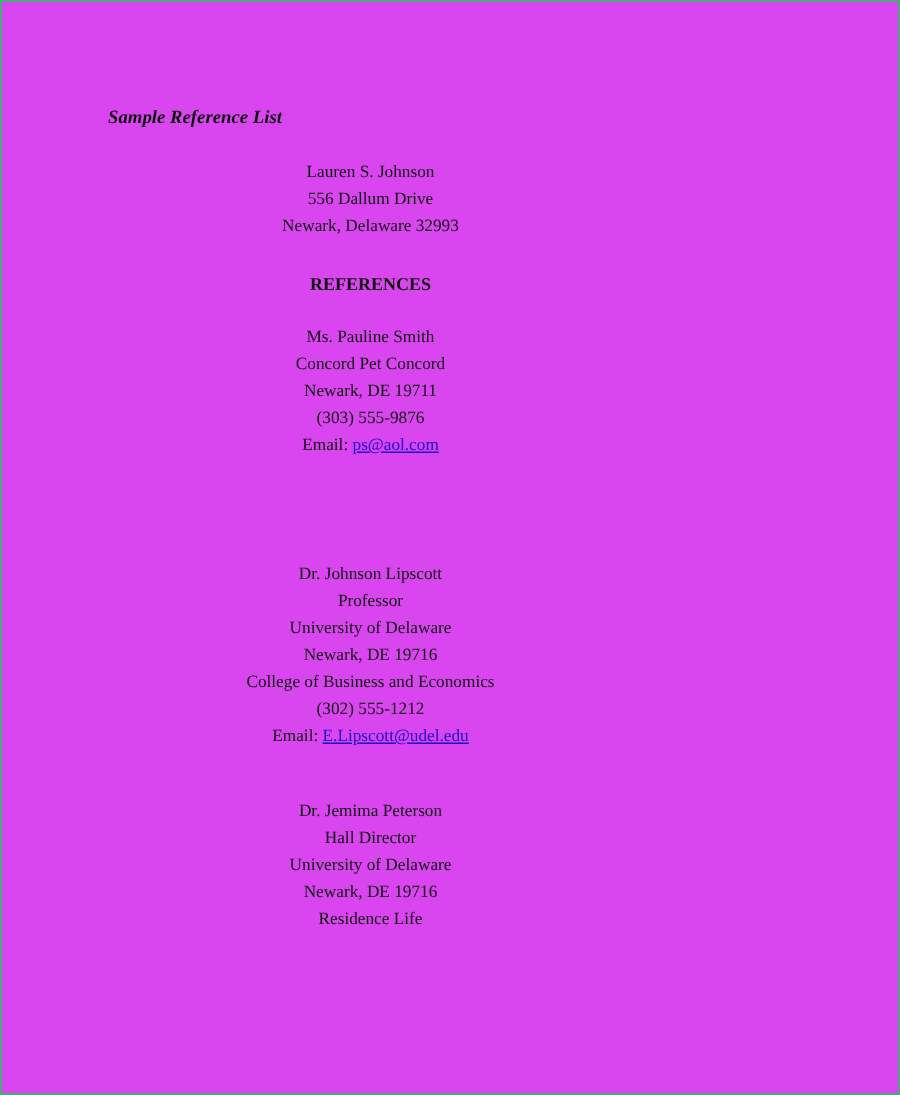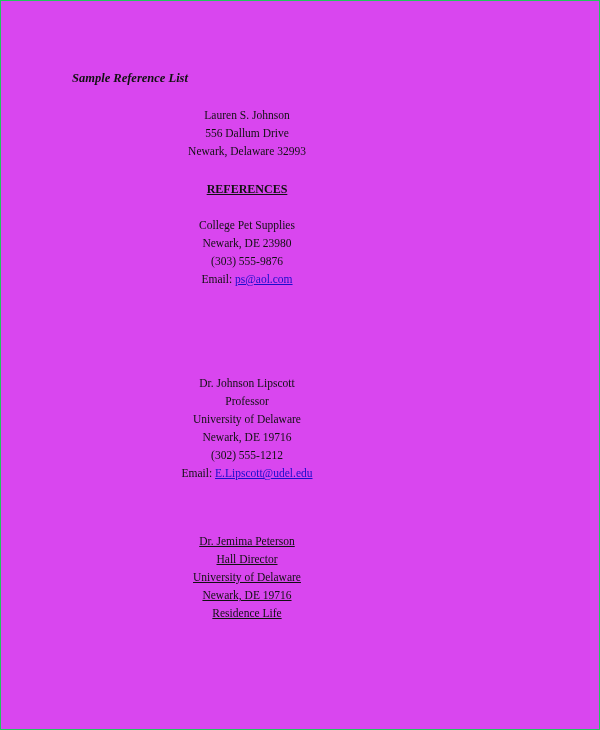--- a/index.html
+++ b/index.html
@@ -16,61 +16,63 @@
   }
   .doc-title {
     position: absolute; left: 71px; top: 70px;
     font-size: 12.5px; font-weight: bold; font-style: italic;
   }
   .center {
     position: absolute; left: 0; width: 492px; text-align: center;
     font-size: 11.5px;
   }
   .line { height: 18px; line-height: 18px; white-space: nowrap; }
-  .heading { font-weight: bold; font-size: 12px; text-decoration: underline; }
+  .heading { font-weight: bold; font-size: 12px; }
   a.link { color: #1a0dcc; text-decoration: underline; }
 </style>
 </head>
 <body>
 
 <div class="page">
 
   <div class="doc-title">Sample Reference List</div>
 
   <div class="center" style="top:105px;">
     <div class="line">Lauren S. Johnson</div>
     <div class="line">556 Dallum Drive</div>
     <div class="line">Newark, Delaware 32993</div>
   </div>
 
   <div class="center" style="top:179px;">
     <div class="line heading">REFERENCES</div>
   </div>
 
   <div class="center" style="top:215px;">
-    <div class="line">College Pet Supplies</div>
-    <div class="line">Newark, DE 23980</div>
+    <div class="line">Ms. Pauline Smith</div>
+    <div class="line">Concord Pet Concord</div>
+    <div class="line">Newark, DE 19711</div>
     <div class="line">(303) 555-9876</div>
     <div class="line">
       <span>Email: </span><a class="link">ps@aol.com</a>
     </div>
   </div>
 
   <div class="center" style="top:373px;">
     <div class="line">Dr. Johnson Lipscott</div>
     <div class="line">Professor</div>
     <div class="line">University of Delaware</div>
     <div class="line">Newark, DE 19716</div>
+    <div class="line">College of Business and Economics</div>
     <div class="line">(302) 555-1212</div>
     <div class="line">
       <span>Email: </span><a class="link">E.Lipscott@udel.edu</a>
     </div>
   </div>
 
-  <div class="center" style="top:531px;text-decoration:underline;">
+  <div class="center" style="top:531px;">
     <div class="line">Dr. Jemima Peterson</div>
     <div class="line">Hall Director</div>
     <div class="line">University of Delaware</div>
     <div class="line">Newark, DE 19716</div>
     <div class="line">Residence Life</div>
   </div>
 
 </div>
 
 </body></html>

